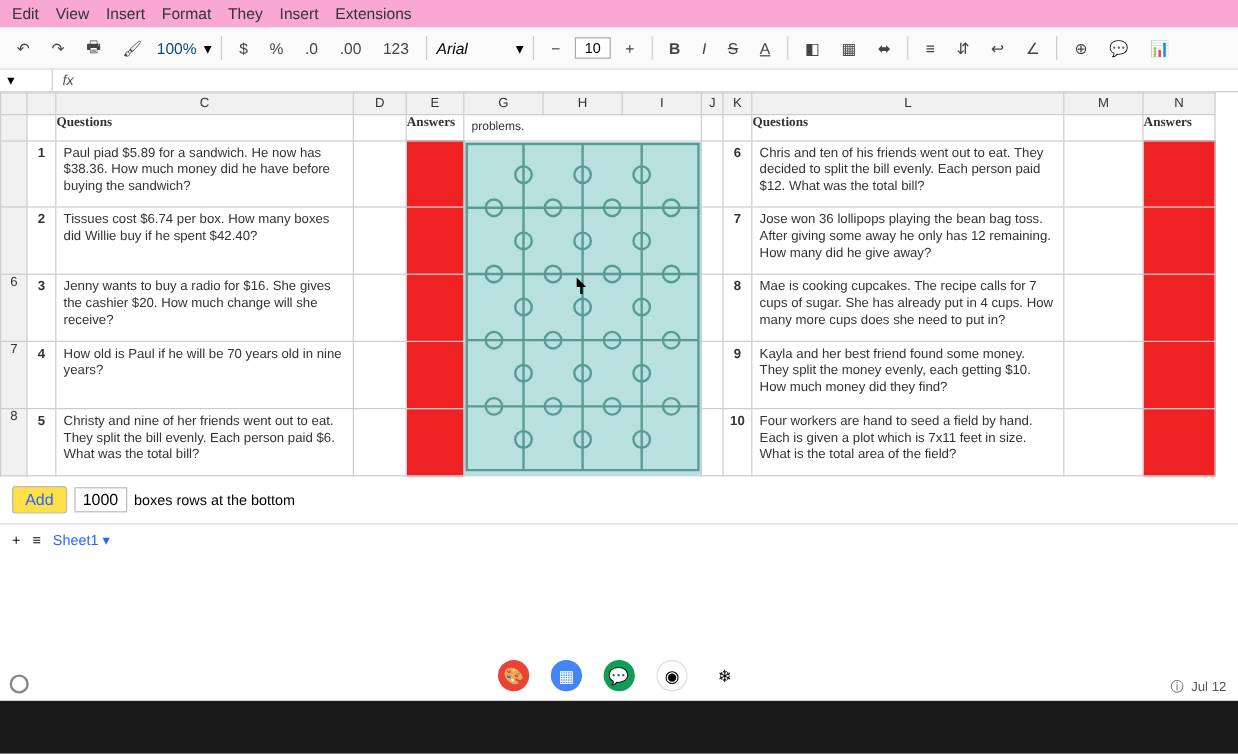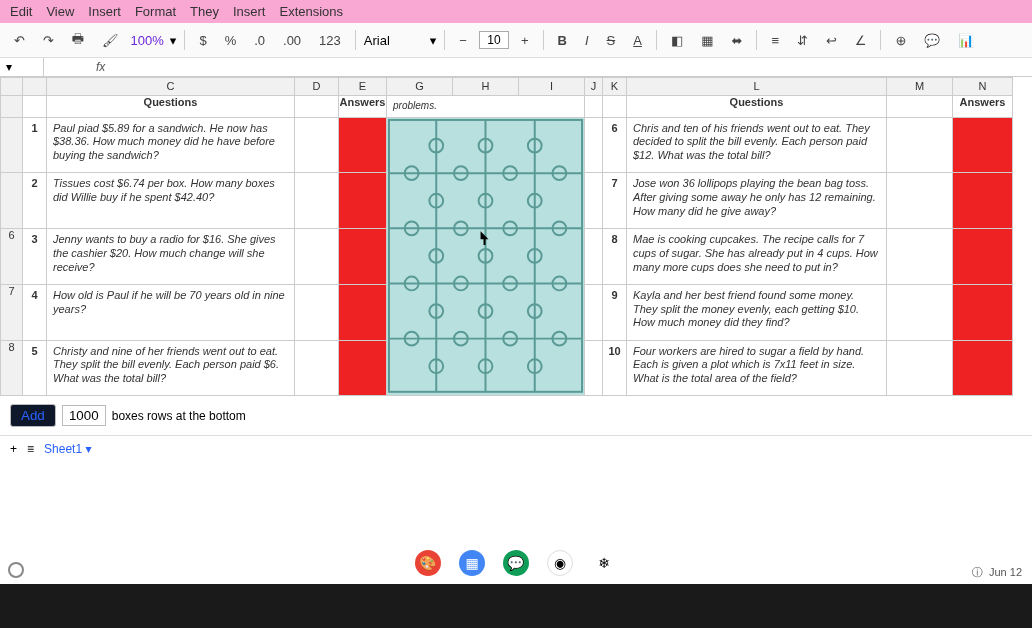--- a/index.html
+++ b/index.html
@@ -2,38 +2,38 @@
 <html><head>
 <meta charset="utf-8">
 <style>
   * { box-sizing: border-box; margin: 0; padding: 0; }
   body { font-family: Arial, sans-serif; font-size: 12px; background: #fff; overflow: hidden; width: 1032px; height: 628px; }
   .menubar { display: flex; gap: 14px; padding: 4px 10px; font-size: 13px; color: #333; background: #f9a8d4; }
   .menubar span { cursor: pointer; }
   .toolbar { display: flex; align-items: center; gap: 6px; padding: 4px 8px; background: #fafafa; border-bottom: 1px solid #ddd; font-size: 13px; }
   .tbtn { padding: 2px 6px; border: none; background: transparent; cursor: pointer; font-size: 13px; color: #444; }
   .tsep { width: 1px; height: 20px; background: #ccc; margin: 0 2px; }
-  .zoom { font-size: 13px; color: #6d28d9; }
-  .fontname { width: 60px; }
+  .zoom { font-size: 13px; color: #0c4a6e; }
+  .fontname { width: 60px; font-style: italic; }
   .fontsize { width: 30px; text-align: center; border: 1px solid #aaa; padding: 1px 4px; font-size: 12px; }
   .fxrow { display: flex; border-bottom: 1px solid #ccc; }
   .namebox { width: 44px; border-right: 1px solid #ccc; padding: 2px 6px; font-size: 12px; display: flex; align-items: center; }
-  .fxlabel { padding: 2px 8px; font-style: italic; color: #555; margin-left: 44px; }
+  .fxlabel { padding: 2px 8px; font-style: italic; color: #555; }
   .gridwrap { position: relative; display: flex; }
   table.sheet { border-collapse: collapse; table-layout: fixed; }
   .sheet th, .sheet td { border: 1px solid #ccc; font-size: 11px; color: #333; vertical-align: top; }
   .sheet th { background: #f1f1f1; font-weight: normal; text-align: center; padding: 2px 0; height: 18px; }
   .rowhdr { background: #f1f1f1; text-align: center; width: 22px; font-size: 11px; color: #555; }
-  .qcell { padding: 4px 6px; line-height: 1.25; font-style: italic; }
+  .qcell { padding: 4px 6px; line-height: 1.25; }
   .numcell { text-align: center; font-weight: bold; font-size: 13px; padding-top: 4px; width: 24px; }
-  .hdrq { text-align: center; font-weight: bold; background: #fff; border-bottom: 2px solid #aaa; }
+  .hdrq { text-align: left; font-weight: bold; background: #fff; border-bottom: 2px solid #aaa; font-family: Liberation Serif, serif; }
   .red { background: #e22; }
   .puzzle { background: #b7e0de; position: relative; }
   .addrow { padding: 8px 10px; display: flex; align-items: center; gap: 6px; font-size: 12px; }
-  .addbtn { padding: 3px 10px; border: 1px solid #bbb; border-radius: 3px; background: #0f172a; cursor: pointer; color: #2962ff; }
+  .addbtn { padding: 3px 10px; border: 1px solid #bbb; border-radius: 3px; background: #fde047; cursor: pointer; color: #2962ff; }
   .addnum { width: 44px; text-align: center; border: 1px solid #bbb; padding: 2px; }
   .sheettab { padding: 6px 10px; display: flex; align-items: center; gap: 10px; border-top: 1px solid #ddd; font-size: 12px; }
   .sheetname { color: #2962ff; font-weight: 500; }
   .taskbar { display: flex; justify-content: center; align-items: center; gap: 18px; padding: 6px 0; position: absolute; bottom: 46px; width: 100%; }
   .ticon { width: 26px; height: 26px; border-radius: 50%; display: flex; align-items: center; justify-content: center; font-size: 14px; }
   .datebadge { position: absolute; right: 10px; bottom: 48px; font-size: 11px; color: #555; }
   .blackbar { position: absolute; bottom: 0; left: 0; right: 0; height: 44px; background: #1a1a1a; }
 </style>
 </head>
 <body>
@@ -242,21 +242,21 @@
   </tr>
 
   <tr>
     <td class="rowhdr">8</td>
     <td class="numcell">5</td>
     <td class="qcell">Christy and nine of her friends went out to eat. They split the bill evenly. Each person paid $6. What was the total bill?</td>
     <td></td>
     <td class="red"></td>
     <td></td>
     <td class="numcell">10</td>
-    <td class="qcell">Four workers are hired to sugar a field by hand. Each is given a plot which is 7x11 feet in size. What is the total area of the field?</td>
+    <td class="qcell">Four workers are hand to seed a field by hand. Each is given a plot which is 7x11 feet in size. What is the total area of the field?</td>
     <td></td>
     <td class="red"></td>
   </tr>
 </tbody>
     </table>
 </div>
 
 <div class="addrow">
   <button class="addbtn">Add</button>
   <input class="addnum" value="1000" style="">
@@ -272,18 +272,18 @@
 <div class="taskbar">
   <span class="ticon" style="background:#ea4335;color:#fff">🎨</span>
   <span class="ticon" style="background:#4285f4;color:#fff">▦</span>
   <span class="ticon" style="background:#0f9d58;color:#fff">💬</span>
   <span class="ticon" style="background:#fff;border:1px solid #ddd">◉</span>
   <span class="ticon">❄</span>
 </div>
 
 <div class="datebadge">
   <span>ⓘ</span>&nbsp;
-  <span>Jun 12</span>
+  <span>Jul 12</span>
 </div>
 
 <div style="position:absolute;left:8px;bottom:50px;width:16px;height:16px;border:2px solid #888;border-radius:50%"></div>
 
 <div class="blackbar"></div>
 
 </body></html>

